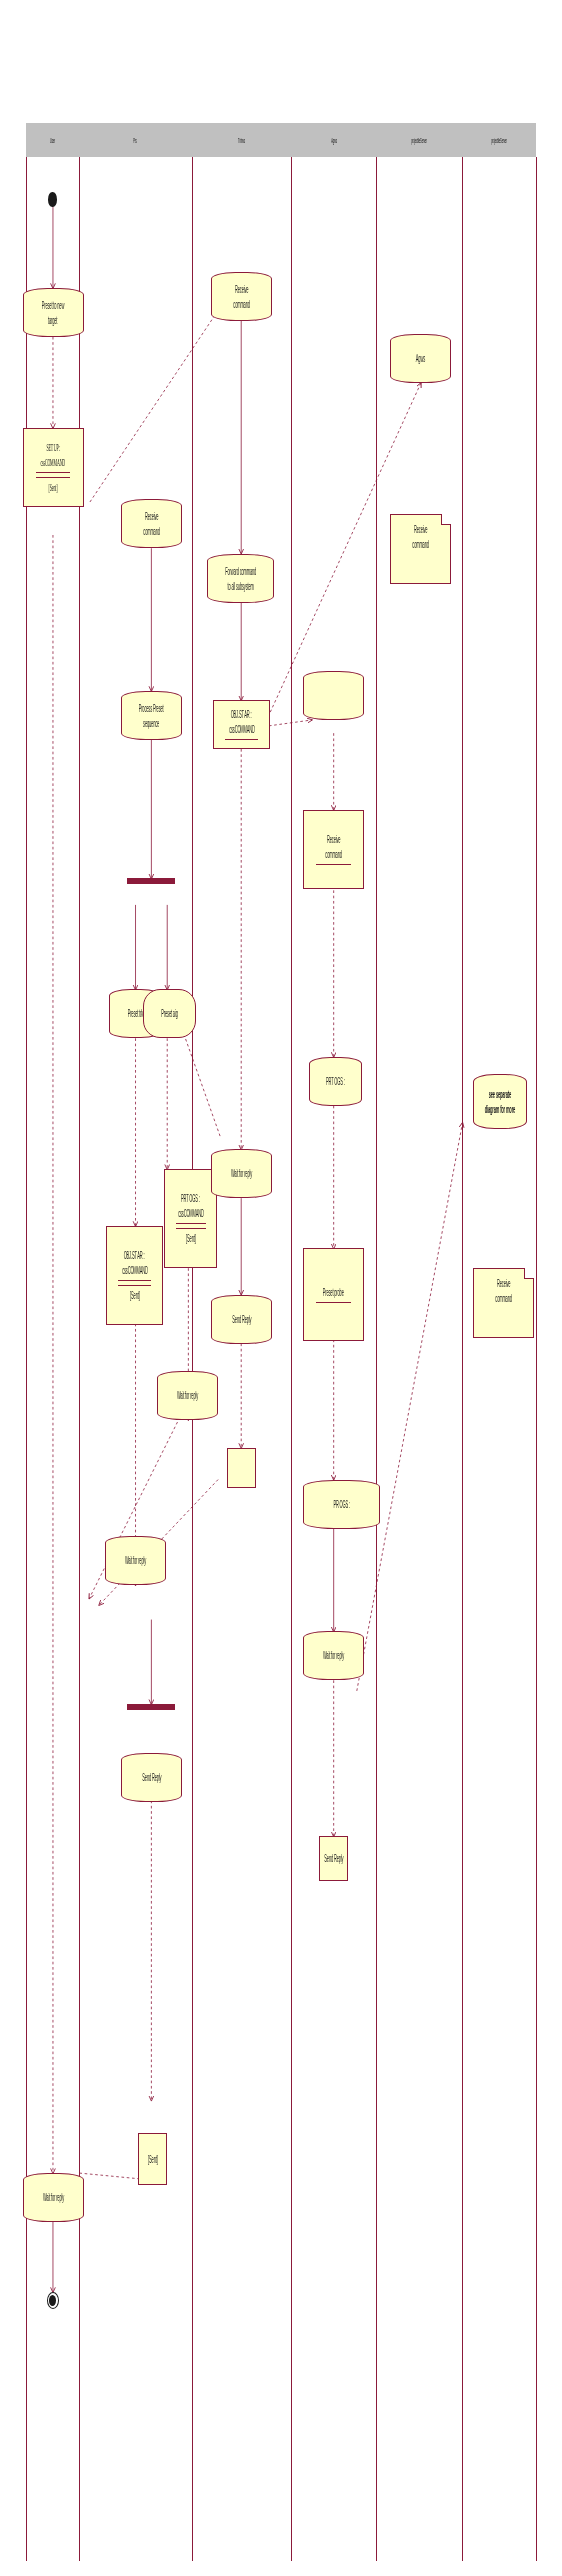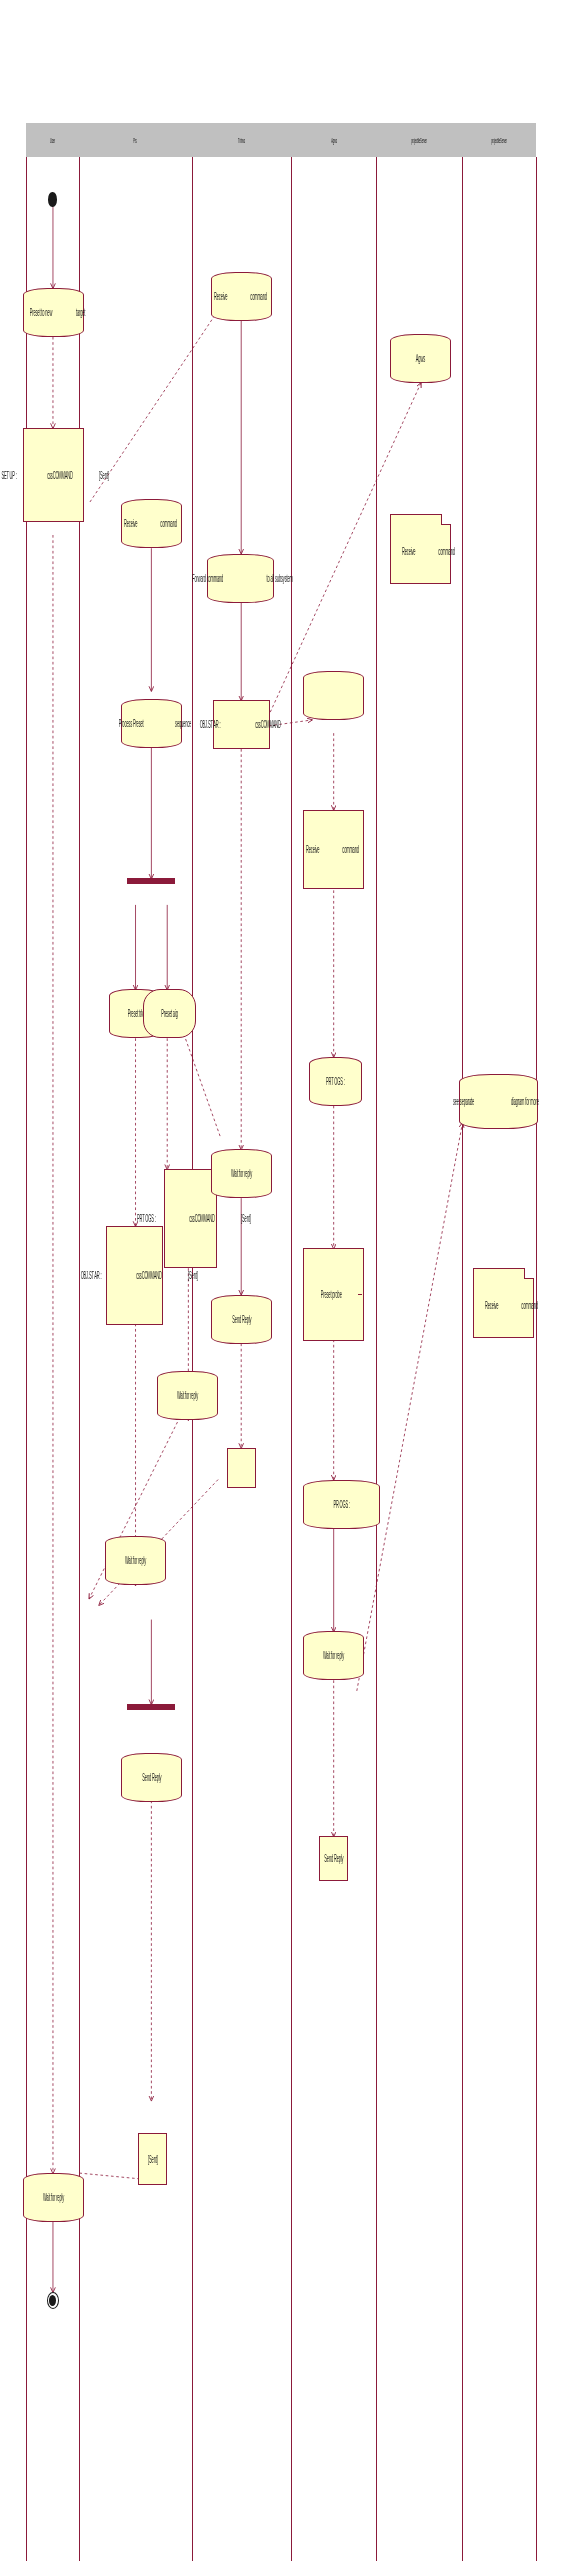--- a/index.html
+++ b/index.html
@@ -27,21 +27,21 @@
   }
   .lane-left-edge{
     position:absolute; top:157px; left:26.4px; width:0;
     border-left:0.7px solid #8b1a3a; height:2404px;
   }
 
   
   .node{
     position:absolute; box-sizing:border-box;
     background:#ffffcc; border:0.7px solid #8b1a3a;
-    display:flex; flex-direction:row;
+    display:flex; flex-direction:column;
     align-items:center; justify-content:center;
     text-align:center; color:#1a1a1a; font-size:6.6px; line-height:1.5;
     padding:2.6px 1.3px;
   }
   
   .node.action{ border-radius:40% / 14%; }
   
   .node.cmd{ border-radius:0; }
   .node.cmd .rule{
     width:62%; height:0; border-top:0.7px solid #8b1a3a; margin:2px 0;
@@ -164,41 +164,41 @@
     </g>
   </svg>
 
   <div class="initial" style="left:48px;top:192px;"></div>
 
   <div class="node action" style="left:22.5px;top:288px;width:61px;height:49px;text-align:center;">
     <span class="ln">Preset to new</span>
     <span class="ln">target</span>
   </div>
 
-  <div class="node cmd" style="left:22.5px;top:428px;width:61px;height:94px;">
+  <div class="node cmd" style="left:22.5px;top:428px;width:61px;height:79px;font-family:Liberation Serif, serif;">
     <span class="ln">SET UP :</span>
     <span class="ln">cssCOMMAND</span>
     <div class="rule"></div>
     <div class="rule"></div>
     <span class="ln">[Sent]</span>
   </div>
 
   <div class="node action" style="left:22.5px;top:2173px;width:61px;height:49px;">
     <span class="ln">Wait for reply</span>
   </div>
 
   <div class="final-outer" style="left:47px;top:2292px;"></div>
   <div class="final-inner" style="left:49px;top:2295px;"></div>
 
   <div class="node action" style="left:121px;top:499px;width:61px;height:49px;">
     <span class="ln">Receive</span>
     <span class="ln">command</span>
   </div>
 
-  <div class="node action" style="left:121px;top:691px;width:61px;height:49px;margin-top:8px;">
+  <div class="node action" style="left:121px;top:691px;width:61px;height:49px;">
     <span class="ln">Process Preset</span>
     <span class="ln">sequence</span>
   </div>
 
   <div class="bar" style="left:127px;top:878px;width:48px;"></div>
 
   <div class="node action" style="left:109px;top:989px;width:53px;height:49px;">
     <span class="ln">Preset trk</span>
   </div>
   <div class="node action" style="left:143px;top:989px;width:53px;height:49px;border-radius:17px;">
@@ -303,21 +303,21 @@
     <span class="ln"></span>
   </div>
 
   <div class="node note" style="left:390px;top:514px;width:61px;height:70px;">
     <div class="note-fold"></div>
     <span class="ln">Receive</span>
     <span class="ln">command</span>
     <span class="ln"></span>
   </div>
 
-  <div class="node action" style="left:459px;top:1074px;width:79px;height:55px;">
+  <div class="node action" style="left:473px;top:1074px;width:54px;height:55px;font-weight:bold;">
     <span class="ln">see separate</span>
     <span class="ln">diagram for more</span>
   </div>
 
   <div class="node note" style="left:473px;top:1268px;width:61px;height:70px;">
     <div class="note-fold"></div>
     <span class="ln">Receive</span>
     <span class="ln">command</span>
     <span class="ln"></span>
   </div>

